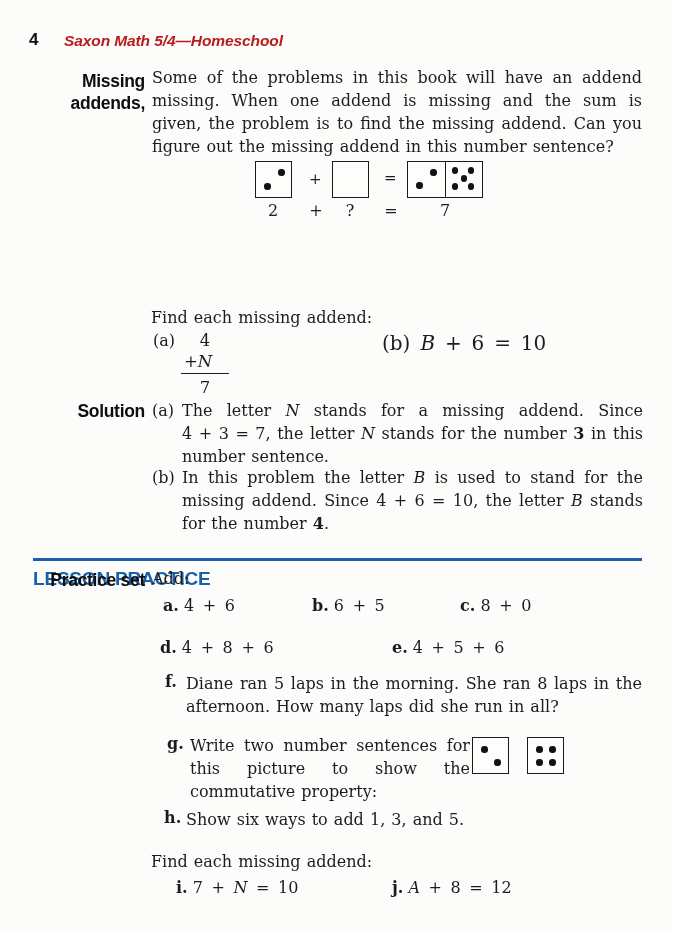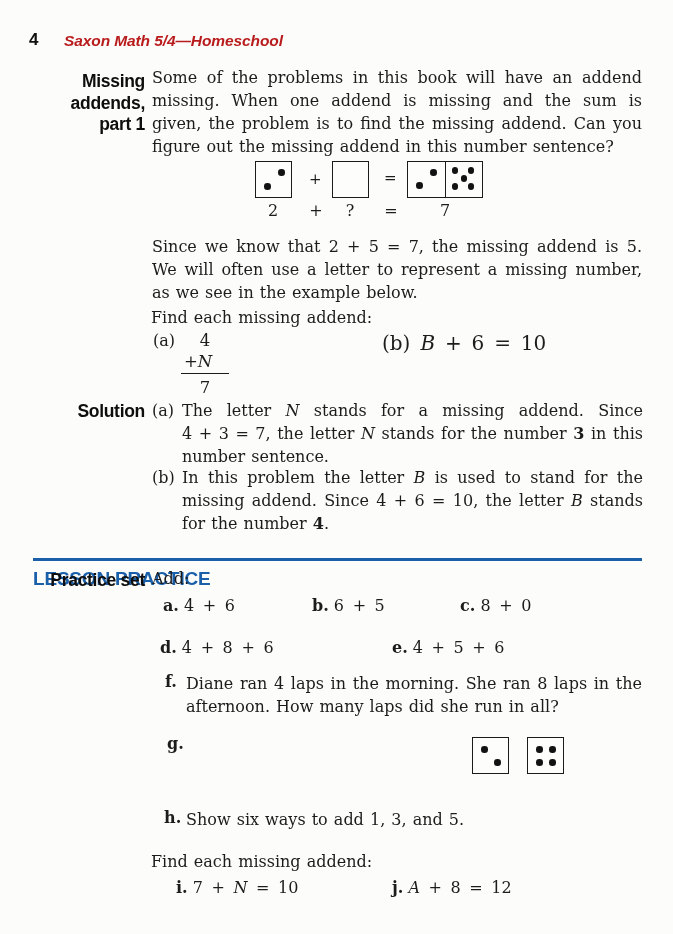--- a/index.html
+++ b/index.html
@@ -42,21 +42,20 @@
 <body>
 
 <div class="page">
 
   <span class="abs pagenum" style="left:29px;top:30px">4</span>
   <span class="abs booktitle" style="left:64px;top:32px">Saxon Math 5/4—Homeschool</span>
 
   <div class="mlabel" style="top:71px">
     <div>Missing</div>
     <div>addends,</div>
-    <div>part 1</div>
   </div>
   <p class="abs body" style="left:152px;top:66px;width:490px">Some of the problems in this book will have an addend missing. When one addend is missing and the sum is given, the problem is to find the missing addend. Can you figure out the missing addend in this number sentence?</p>
 
   <div>
     <div class="dbox" style="left:255px;top:161px">
       <i class="dot" style="left:22px;top:7px"></i>
       <i class="dot" style="left:8px;top:21px"></i>
     </div>
     <span class="figop" style="left:309px;top:170px">+</span>
     <div class="dbox" style="left:332px;top:161px"></div>
@@ -74,21 +73,20 @@
         <i class="dot" style="left:22px;top:21px"></i>
       </div>
     </div>
     <span class="figlabel" style="left:273px">2</span>
     <span class="figlabel" style="left:316px">+</span>
     <span class="figlabel" style="left:350px">?</span>
     <span class="figlabel" style="left:391px">=</span>
     <span class="figlabel" style="left:445px">7</span>
   </div>
 
-  <p class="abs body" style="left:152px;top:235px;width:490px"><span>Since we know that </span><span class="eq">2 + 5 = 7,</span><span> the missing addend is 5. We will often use a letter to represent a missing number, as we see in the example below.</span></p>
 
   <span class="abs body" style="left:151px;top:306px">Find each missing addend:</span>
 
   <span class="abs" style="left:153px;top:331px;font-size:16px">(a)</span>
   <div class="vadd">
     <div>4</div>
     <div class="r2">
       <span class="plus">+</span>
       <span class="it">N</span>
     </div>
@@ -110,23 +108,24 @@
   <span class="abs body" style="left:152px;top:567px">Add:</span>
 
   <span class="prow" style="left:163px;top:596px"><span class="plabel">a.</span> <span class="pexpr">4 + 6</span></span>
   <span class="prow" style="left:312px;top:596px"><span class="plabel">b.</span> <span class="pexpr">6 + 5</span></span>
   <span class="prow" style="left:460px;top:596px"><span class="plabel">c.</span> <span class="pexpr">8 + 0</span></span>
 
   <span class="prow" style="left:160px;top:638px"><span class="plabel">d.</span> <span class="pexpr">4 + 8 + 6</span></span>
   <span class="prow" style="left:392px;top:638px"><span class="plabel">e.</span> <span class="pexpr">4 + 5 + 6</span></span>
 
   <span class="prow plabel" style="left:165px;top:672px">f.</span>
-  <p class="abs body" style="left:186px;top:672px;width:456px">Diane ran 4 laps in the morning. She ran 8 laps in the afternoon. How many laps did she run in all?</p>
+  <p class="abs body" style="left:186px;top:672px;width:456px">Diane ran 5 laps in the morning. She ran 8 laps in the afternoon. How many laps did she run in all?</p>
 
   <span class="prow plabel" style="left:167px;top:734px">g.</span>
+  <p class="abs body" style="left:190px;top:734px;width:280px">Write two number sentences for this picture to show the commutative property:</p>
   <div class="dbox" style="left:472px;top:737px">
     <i class="dot" style="left:8px;top:8px"></i>
     <i class="dot" style="left:21px;top:21px"></i>
   </div>
   <div class="dbox" style="left:527px;top:737px">
     <i class="dot" style="left:8px;top:8px"></i>
     <i class="dot" style="left:21px;top:8px"></i>
     <i class="dot" style="left:8px;top:21px"></i>
     <i class="dot" style="left:21px;top:21px"></i>
   </div>

